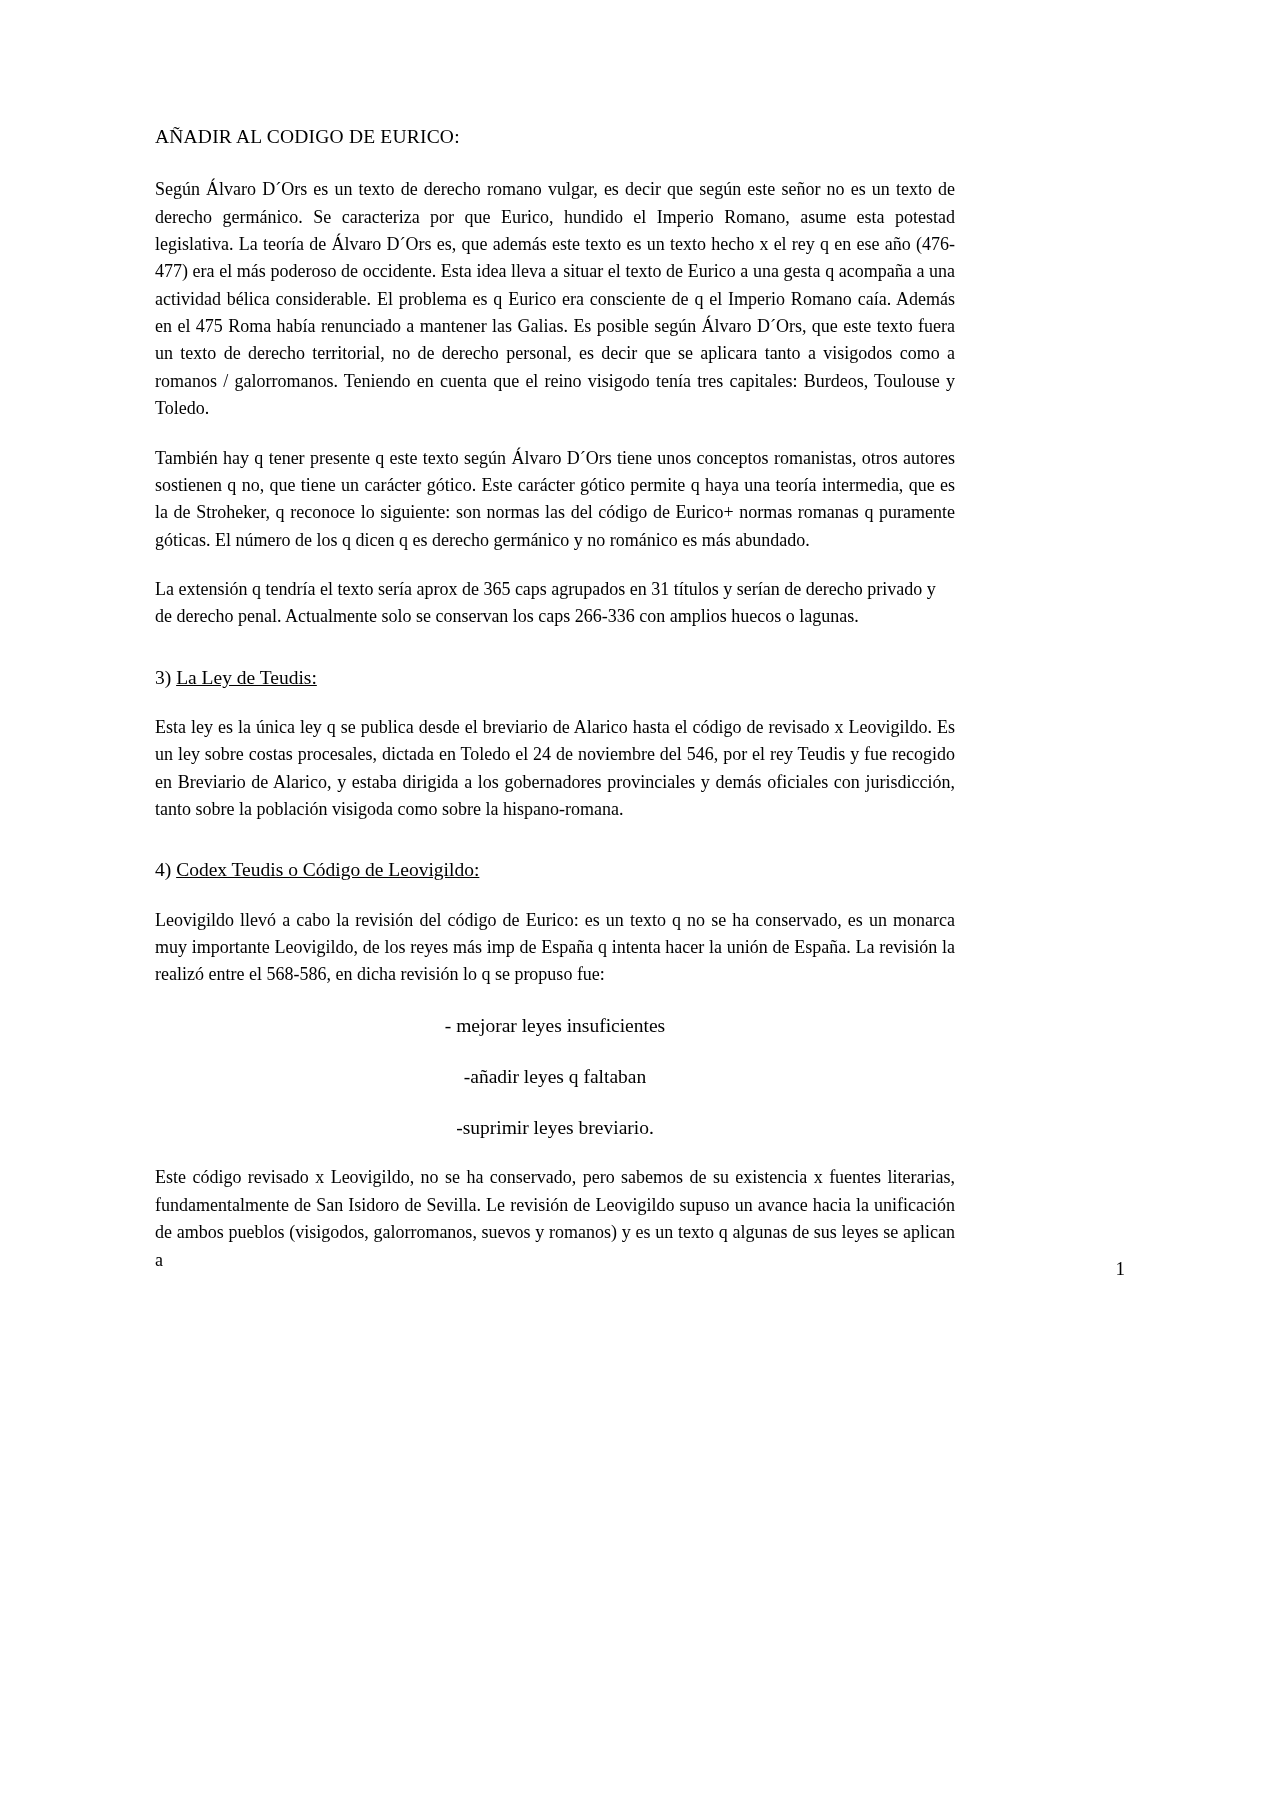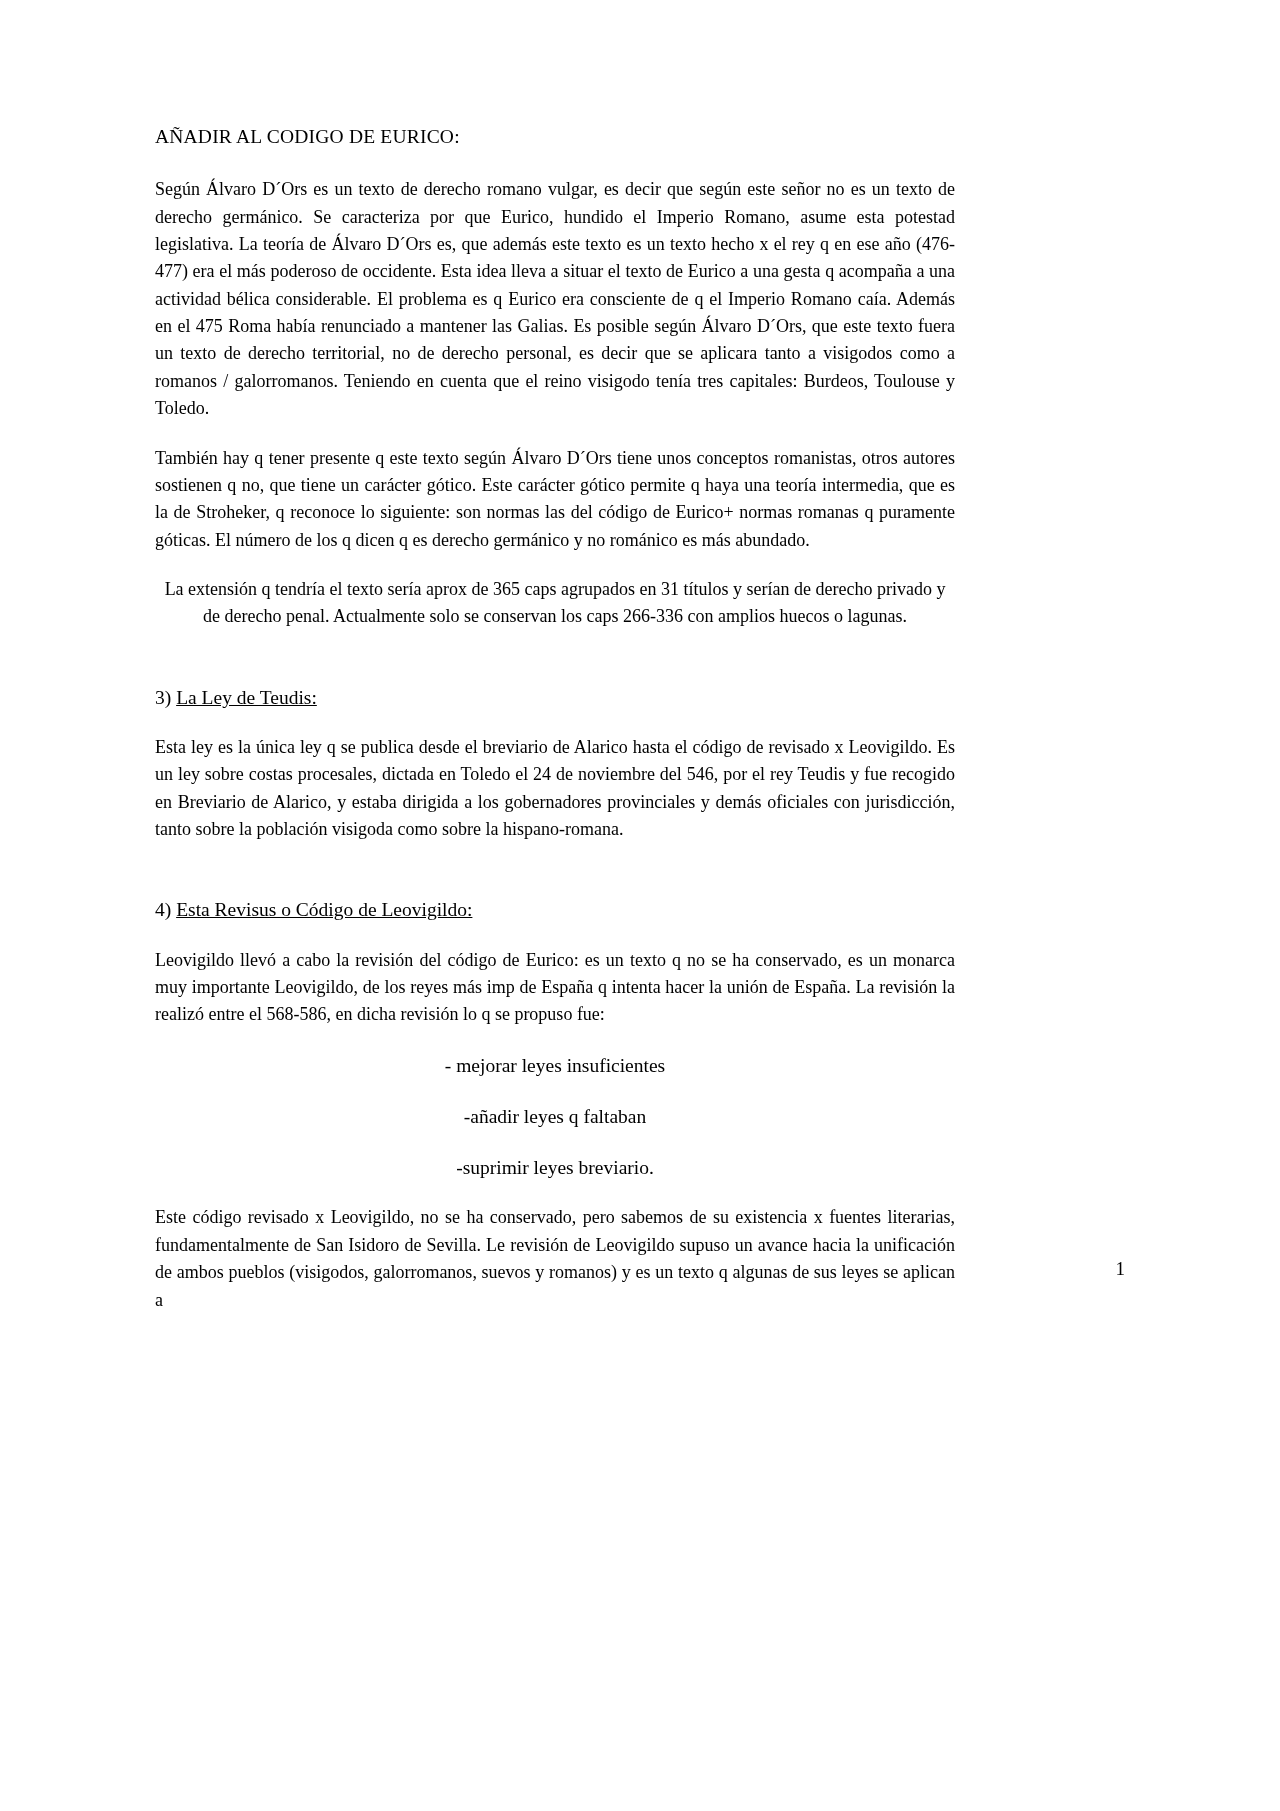--- a/index.html
+++ b/index.html
@@ -31,35 +31,35 @@
     letter-spacing: 0.2px;
   }
   p.body-par {
     font-size: 18px;
     line-height: 1.52;
     margin: 0 0 22px 0;
     text-align: justify;
     text-justify: inter-word;
   }
   p.body-par.last-left {
-    text-align: center;
+    text-align: left;
   }
   .section-heading {
     font-size: 19.5px;
     line-height: 1.5;
     margin: 0 0 22px 0;
   }
   .section-heading .num {
     text-decoration: none;
   }
   .section-heading .underlined {
     text-decoration: underline;
   }
   .gap-before {
-    margin-top: 52px;
+    margin-top: 32px;
   }
   .list-line {
     font-size: 19.5px;
     line-height: 1.5;
     margin: 0 0 22px 0;
     text-align: center;
   }
   .page-number {
     position: absolute;
     right: 155px;
@@ -82,21 +82,21 @@
 
     <div class="section-heading gap-before">
       <span class="num">3)</span>
       <span class="underlined">La Ley de Teudis:</span>
     </div>
 
     <p class="body-par">Esta ley es la única ley q se publica desde el breviario de Alarico hasta el código de revisado x Leovigildo. Es un  ley sobre costas procesales, dictada en Toledo el 24 de noviembre del 546, por el rey Teudis y fue recogido en Breviario de Alarico, y estaba dirigida a los gobernadores provinciales y demás oficiales con jurisdicción, tanto sobre la población visigoda como sobre la hispano-romana.</p>
 
     <div class="section-heading gap-before">
       <span class="num">4)</span>
-      <span class="underlined">Esta Revisus o Código de Leovigildo:</span>
+      <span class="underlined">Codex Teudis o Código de Leovigildo:</span>
     </div>
 
     <p class="body-par">Leovigildo llevó a cabo la revisión del código de Eurico: es un texto q no se ha conservado, es un monarca muy importante Leovigildo, de los reyes más imp de España q intenta hacer la unión de España. La revisión la realizó entre el 568-586, en dicha revisión lo q se propuso fue:</p>
 
     <p class="list-line">- mejorar leyes insuficientes</p>
     <p class="list-line">-añadir leyes q faltaban</p>
     <p class="list-line">-suprimir leyes breviario.</p>
 
     <p class="body-par">Este código revisado x Leovigildo, no se ha conservado, pero sabemos de su existencia x fuentes literarias, fundamentalmente de   San Isidoro de Sevilla. Le revisión de Leovigildo supuso un avance hacia la unificación de ambos pueblos (visigodos, galorromanos, suevos y romanos) y es un texto q algunas de sus leyes se aplican a</p>
 

